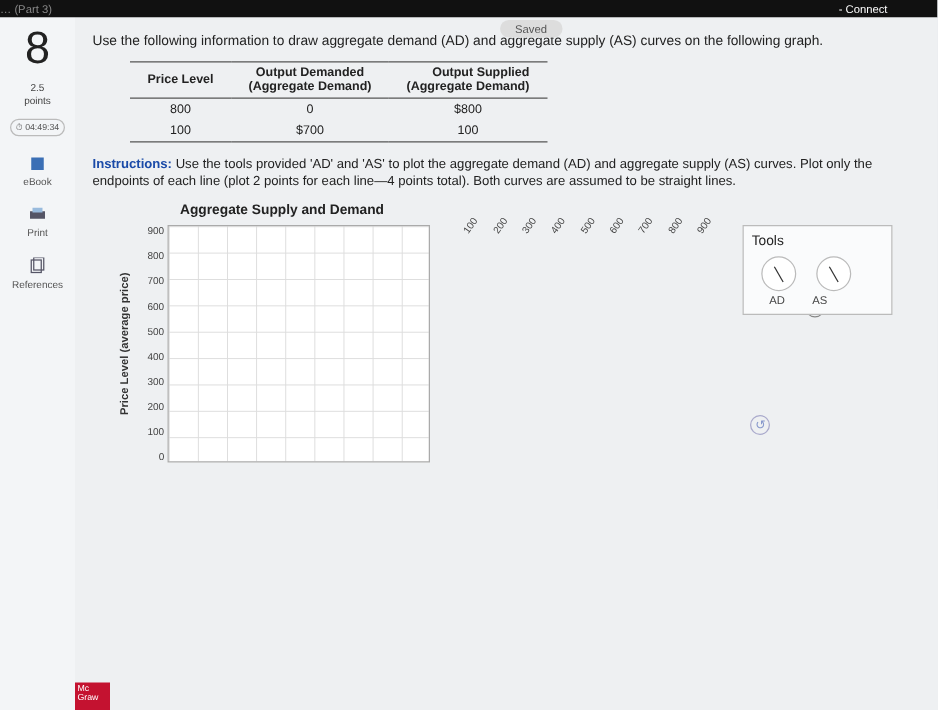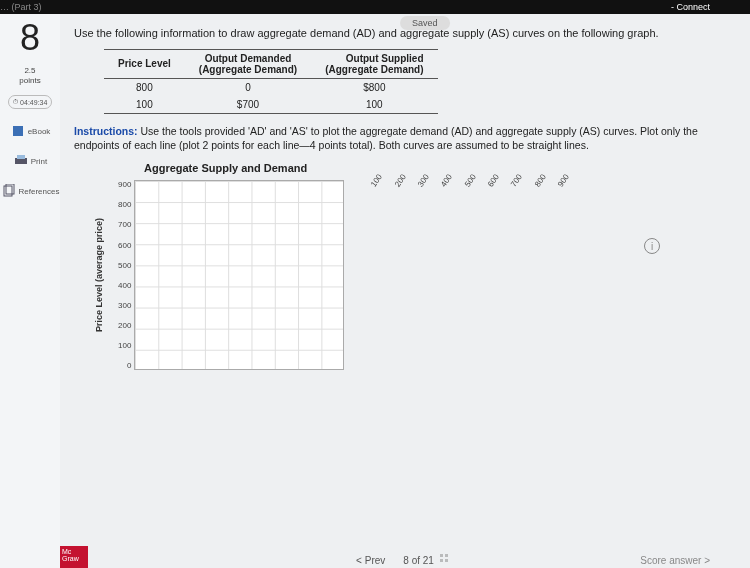--- a/index.html
+++ b/index.html
@@ -49,21 +49,21 @@
     border-radius: 10px;
     padding: 2px 4px;
     font-size: 7px;
     display: flex;
     align-items: center;
     gap: 2px;
     margin-top:4px;
   }
   .side-item {
     display: flex;
-    flex-direction: row;
+    flex-direction: column;
     align-items: center;
     gap: 2px;
     margin-top: 8px;
     cursor: pointer;
   }
   .side-item .ic { width:16px; height:16px; display:flex; align-items:center; justify-content:center; }
   .main {
     flex: 1;
     background: #eef0f2;
     padding: 6px 18px 0 14px;
@@ -325,27 +325,37 @@
           <span>300</span>
           <span>400</span>
           <span>500</span>
           <span>600</span>
           <span>700</span>
           <span>800</span>
           <span>900</span>
         </div>
       </div>
 
-    </div>
-
-    <div class="footer">
-      <span class="nav">&lt; Prev</span>
-      <span class="pager">
-        <span>8 of 21</span>
-        <span class="pager-grid"></span>
-      </span>
-      <span class="score-btn">Score answer  &gt;</span>
-    </div>
+      <div>
+        <div class="tools-panel">
+          <span class="legend">Tools</span>
+          <div class="tool-row">
+            <div class="tool-btn">
+                <div class="tool-line"></div>
+              </div>
+            <div class="tool-btn">
+                <div class="tool-line"></div>
+              </div>
+          </div>
+          <div class="tool-labels">
+            <span>AD</span>
+            <span>AS</span>
+          </div>
+        </div>
+        <div class="reset-circ">↺</div>
+      </div>
+    </div>
+
 
     <div class="mh-logo" style="white-space:pre-line;">Mc
 Graw</div>
   </div>
 </div>
 
 </body></html>

